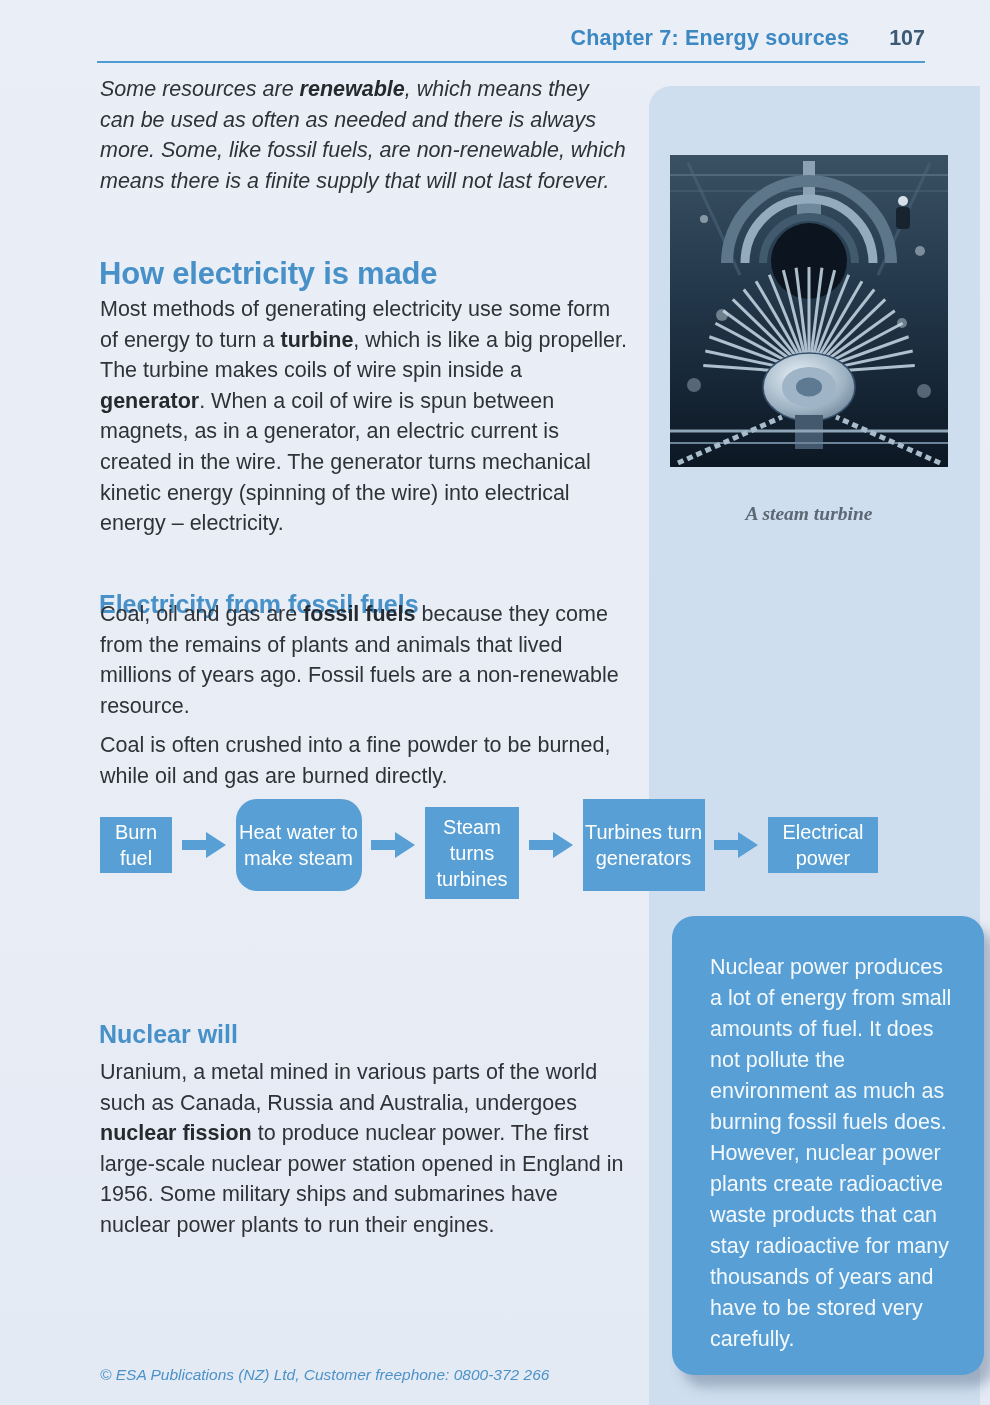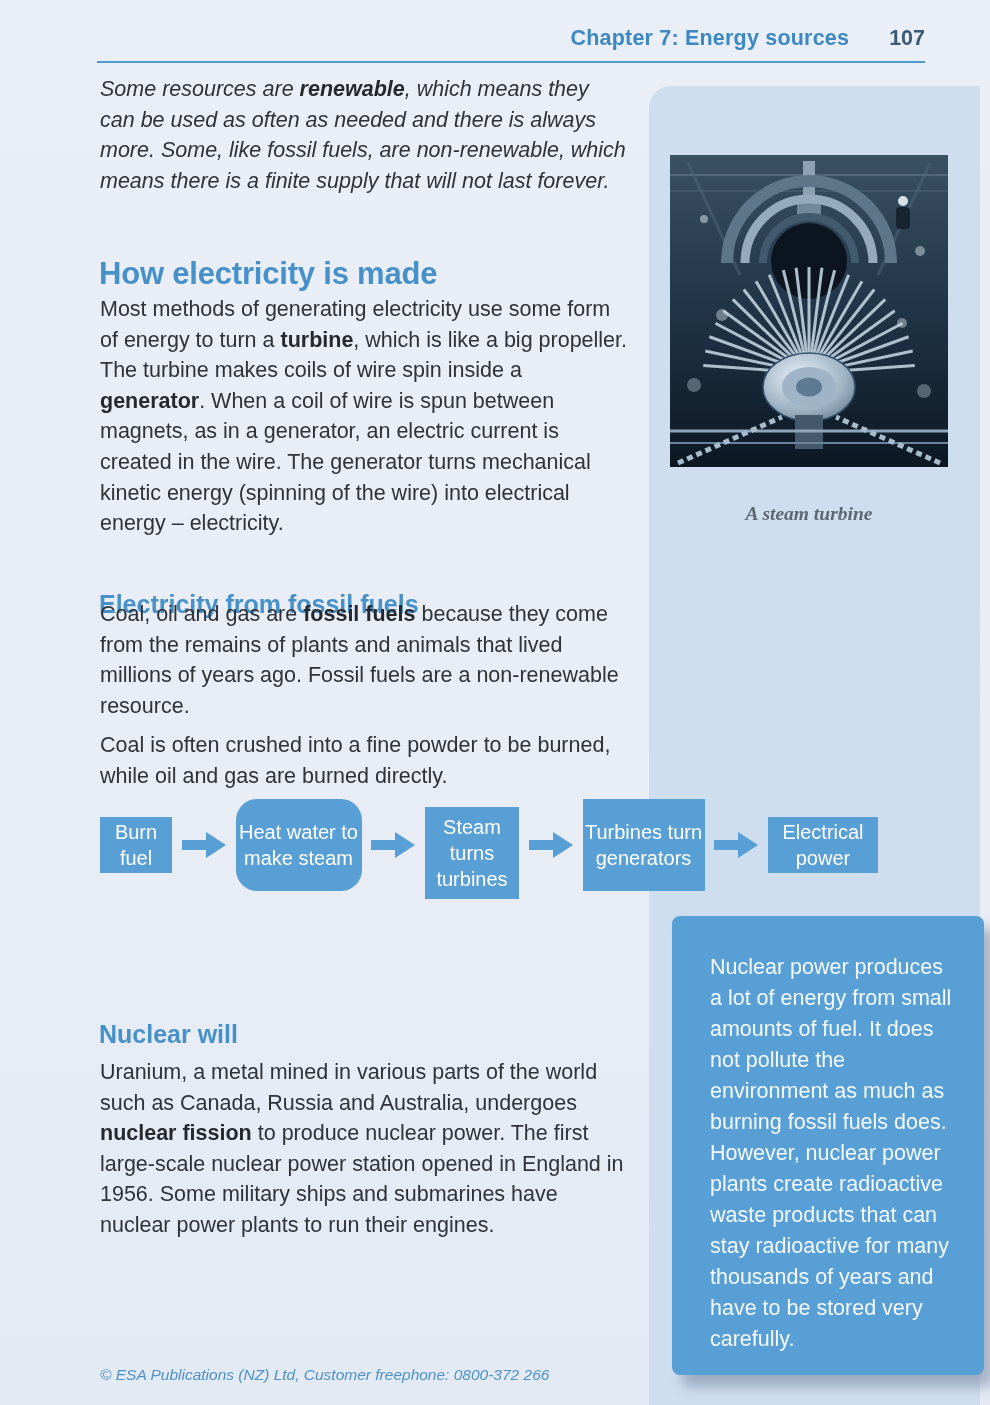--- a/index.html
+++ b/index.html
@@ -58,21 +58,21 @@
     position:absolute; left:670px; top:155px; width:278px; height:312px;
   }
   .caption {
     position:absolute; left:670px; top:479px; width:278px; text-align:center;
     font-family:"Liberation Serif","DejaVu Serif",serif; font-style:italic; font-weight:bold;
     font-size:19.5px; color:#5c6874;margin-top:24px;
   }
   
   .callout {
     position:absolute; left:672px; top:916px; width:312px; height:459px;
-    background:#579fd4; border-radius:8px;
+    background:#579fd4; border-radius:22px;
     box-shadow:10px 12px 12px rgba(96,114,142,0.45);
     padding:36px 28px 0 38px;
     color:#f4f9fd; font-size:21.5px; line-height:31px;
   }
   
   .footer {
     position:absolute; left:100px; top:1366px;
     font-size:15.5px; font-style:italic; color:#4c92c8;
   }
 </style>

